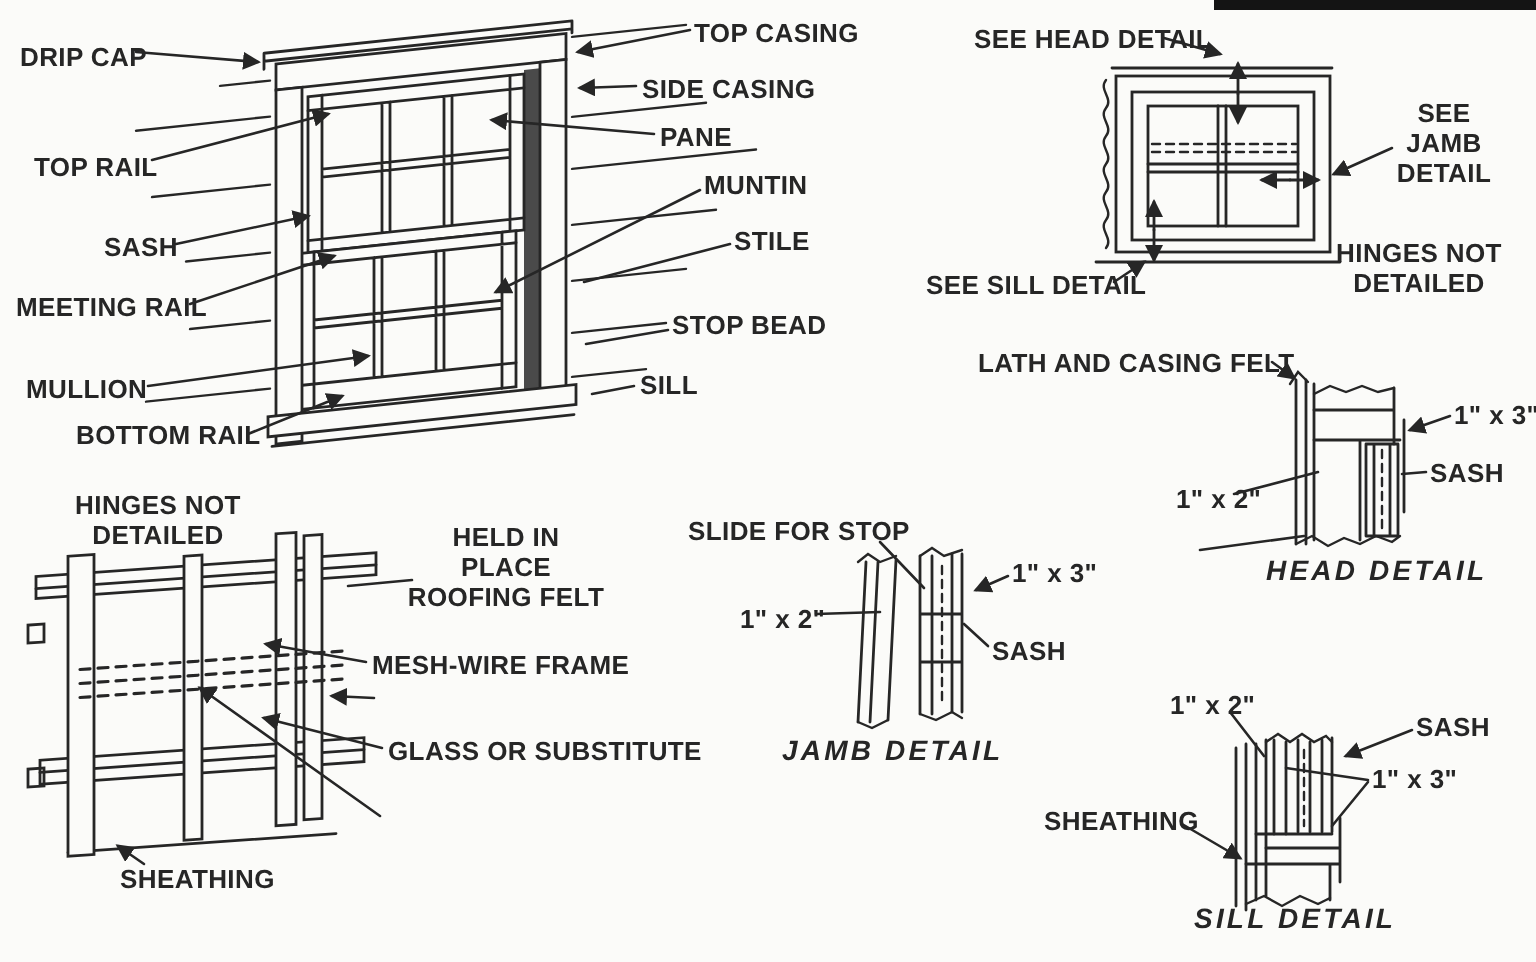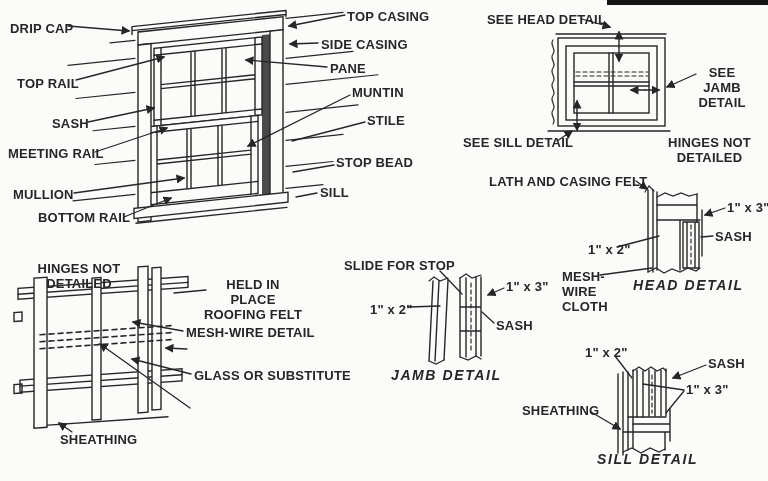--- a/index.html
+++ b/index.html
@@ -6,21 +6,21 @@
   .stage{
     position:relative;width:768px;height:481px;background:#fbfbf9;
     font-family:"Liberation Sans",sans-serif;overflow:hidden;
   }
   .stage svg{position:absolute;left:0;top:0;}
   .label{
     position:absolute;font-size:13px;font-weight:700;letter-spacing:.2px;
     color:#262626;white-space:nowrap;line-height:15px;
   }
   .block{white-space:normal;}
-  .center{text-align:center;margin-top:16px;}
+  .center{text-align:center;}
   .title{font-size:14px;letter-spacing:1.6px;font-style:italic;}
 </style>
 </head>
 <body>
 
 <div class="stage">
 
 <svg width="768" height="481" viewBox="0 0 768 481" fill="none" stroke="#262626" stroke-width="1.4" stroke-linecap="round">
   <defs>
     <marker id="ah" markerWidth="9" markerHeight="9" refX="7.5" refY="4.5" orient="auto" markerUnits="userSpaceOnUse">
@@ -188,36 +188,31 @@
 <div class="label block center" style="left:652px;top:119px;width:115px">
   <div>HINGES NOT</div>
   <div>DETAILED</div>
 </div>
 <div class="label" style="left:463px;top:135px">SEE SILL DETAIL</div>
 
 <div class="label" style="left:489px;top:174px">LATH AND CASING FELT</div>
 <div class="label" style="left:727px;top:200px">1" x 3"</div>
 <div class="label" style="left:715px;top:229px">SASH</div>
 <div class="label" style="left:588px;top:242px">1" x 2"</div>
-<div class="label block" style="left:562px;top:269px">
-  <div>MESH-</div>
-  <div>WIRE</div>
-  <div>CLOTH</div>
-</div>
 <div class="label title" style="left:633px;top:278px">HEAD DETAIL</div>
 
 <div class="label block center" style="left:14px;top:245px;width:130px">
   <div>HINGES NOT</div>
   <div>DETAILED</div>
 </div>
 <div class="label block center" style="left:202px;top:261px;width:102px">
   <div>HELD IN PLACE</div>
   <div>ROOFING FELT</div>
 </div>
-<div class="label" style="left:186px;top:325px">MESH-WIRE DETAIL</div>
+<div class="label" style="left:186px;top:325px">MESH-WIRE FRAME</div>
 <div class="label" style="left:194px;top:368px">GLASS OR SUBSTITUTE</div>
 <div class="label" style="left:60px;top:432px">SHEATHING</div>
 
 <div class="label" style="left:344px;top:258px">SLIDE FOR STOP</div>
 <div class="label" style="left:370px;top:302px">1" x 2"</div>
 <div class="label" style="left:506px;top:279px">1" x 3"</div>
 <div class="label" style="left:496px;top:318px">SASH</div>
 <div class="label title" style="left:391px;top:368px">JAMB DETAIL</div>
 
 <div class="label" style="left:585px;top:345px">1" x 2"</div>

